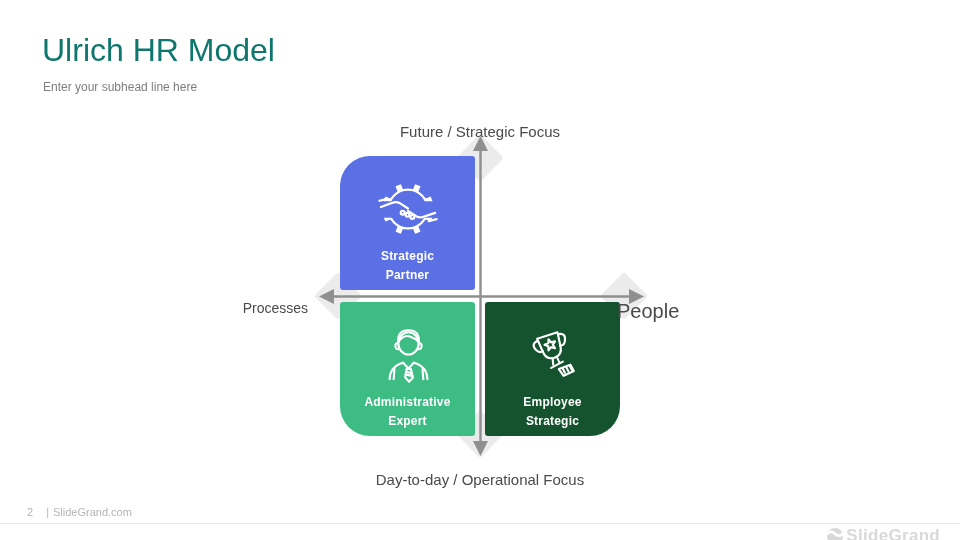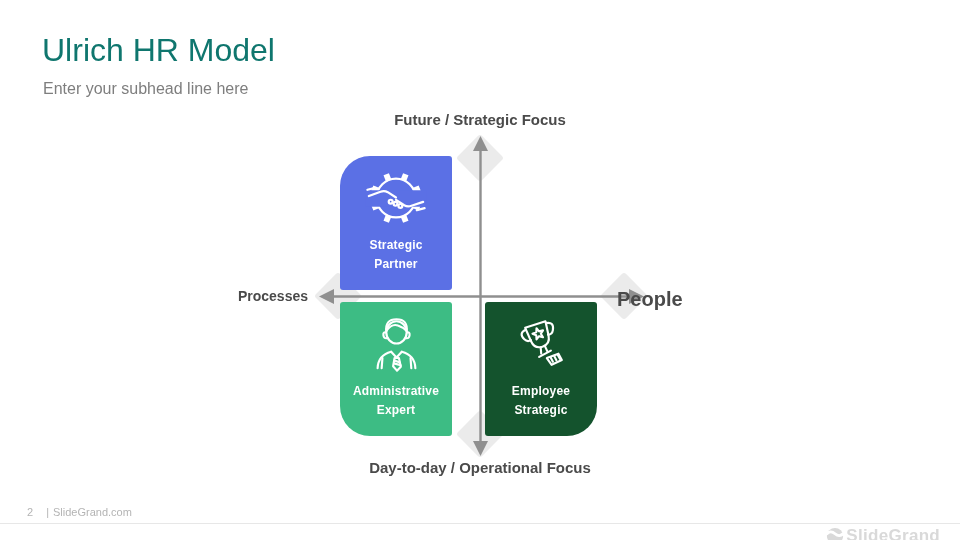--- a/index.html
+++ b/index.html
@@ -1,39 +1,39 @@
 <!DOCTYPE html>
 <html><head>
 <meta charset="utf-8">
 <style>
   html,body{margin:0;padding:0;background:#fff;}
   .slide{
     position:relative;width:960px;height:540px;background:#ffffff;overflow:hidden;
     font-family:"Liberation Sans",sans-serif;
   }
   .title{position:absolute;left:42px;top:32px;font-size:32px;color:#0f766e;letter-spacing:0;}
-  .subhead{position:absolute;left:43px;top:80px;font-size:16px;color:#7e7e7e;}
+  .subhead{position:absolute;left:43px;top:80px;font-size:12px;color:#7e7e7e;}
 
-  .axis-label{position:absolute;font-weight:bold;color:#4a4a4a;z-index:5;}
+  .axis-label{position:absolute;font-weight:normal;color:#4a4a4a;z-index:5;margin-top:12px;}
   .axis-top{left:280px;top:111px;width:400px;text-align:center;font-size:15px;}
   .axis-bottom{left:280px;top:459px;width:400px;text-align:center;font-size:15px;}
   .axis-left{left:150px;top:288px;width:158px;text-align:right;font-size:14px;}
   .axis-right{left:617px;top:288px;font-size:20px;}
 
   .diamond{position:absolute;width:34px;height:34px;transform:rotate(45deg);z-index:1;border-radius:3px;}
   .diamond.top{left:463px;top:141px;}
   .diamond.bottom{left:463px;top:417px;}
   .diamond.left{left:321px;top:279px;}
   .diamond.right{left:607px;top:279px;}
 
   .axes-svg{position:absolute;left:0;top:0;z-index:3;pointer-events:none;}
 
   .qbox{
-    position:absolute;width:112px;height:134px;z-index:2;box-sizing:border-box;
-    display:flex;flex-direction:column;align-items:center;padding-top:11px;
+    position:absolute;width:135px;height:134px;z-index:2;box-sizing:border-box;
+    display:flex;flex-direction:column;align-items:center;padding-top:22px;
   }
   .qbox svg.qicon{width:62px;height:62px;flex:0 0 auto;}
   .qbox.tl{left:340px;top:156px;border-radius:30px 3px 3px 3px;}
   .qbox.tr{left:485px;top:156px;border-radius:3px 30px 3px 3px;}
   .qbox.bl{left:340px;top:302px;border-radius:3px 3px 3px 30px;}
   .qbox.br{left:485px;top:302px;border-radius:3px 3px 30px 3px;}
   .qlabel{margin-top:7px;text-align:center;color:#ffffff;font-weight:bold;font-size:12px;line-height:19px;letter-spacing:.2px;}
 
   .footer-divider{position:absolute;left:0;top:523px;width:960px;height:1px;background:#e7e7e7;}
   .footer-left{position:absolute;left:27px;top:506px;font-size:11px;color:#b4b4b4;display:flex;align-items:center;}

